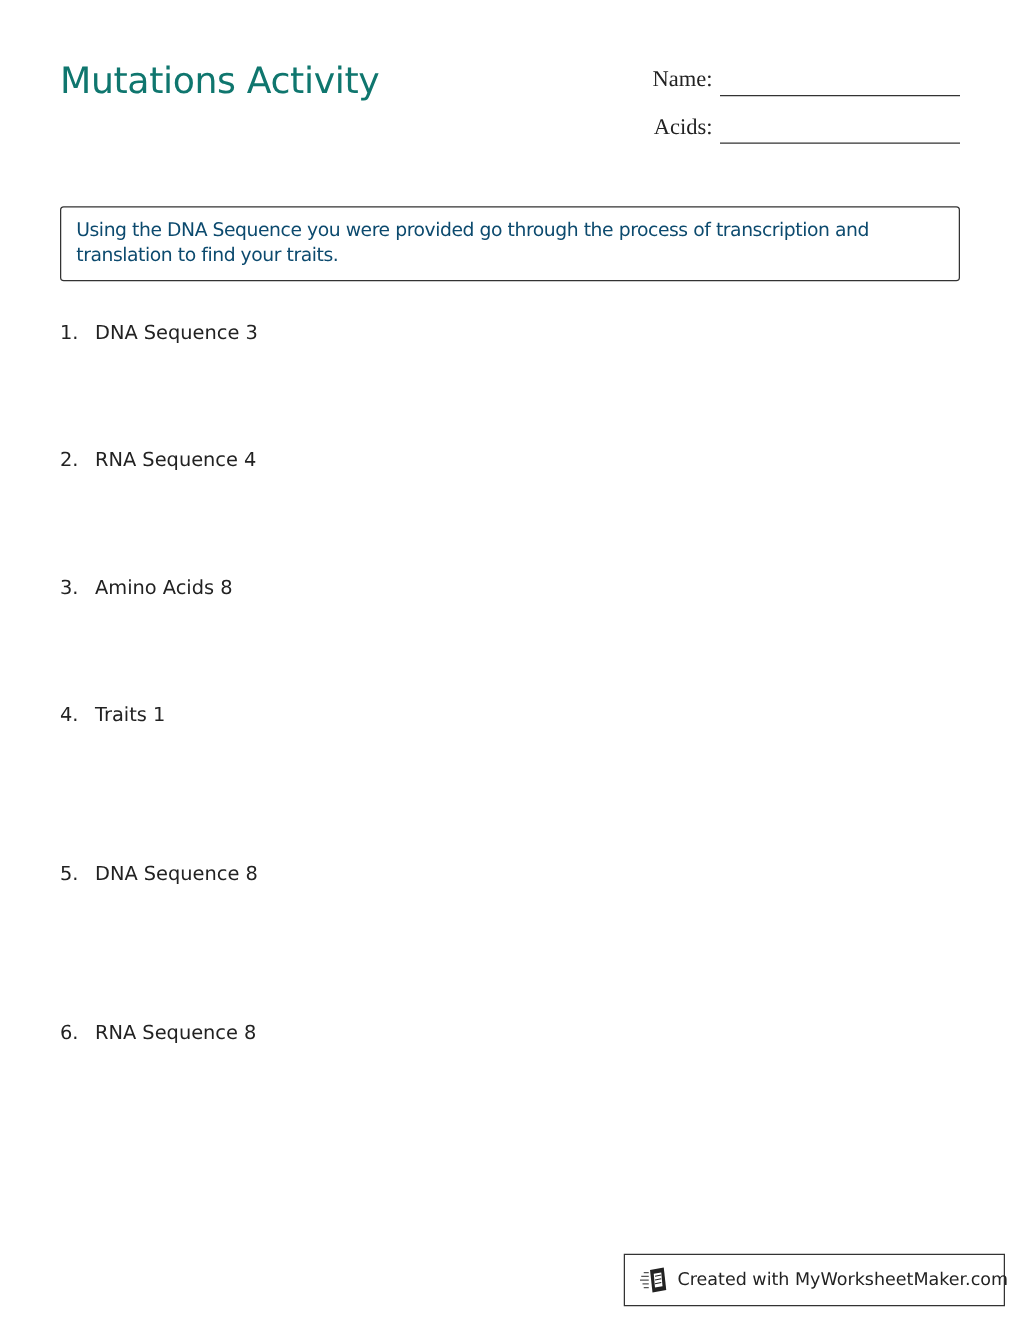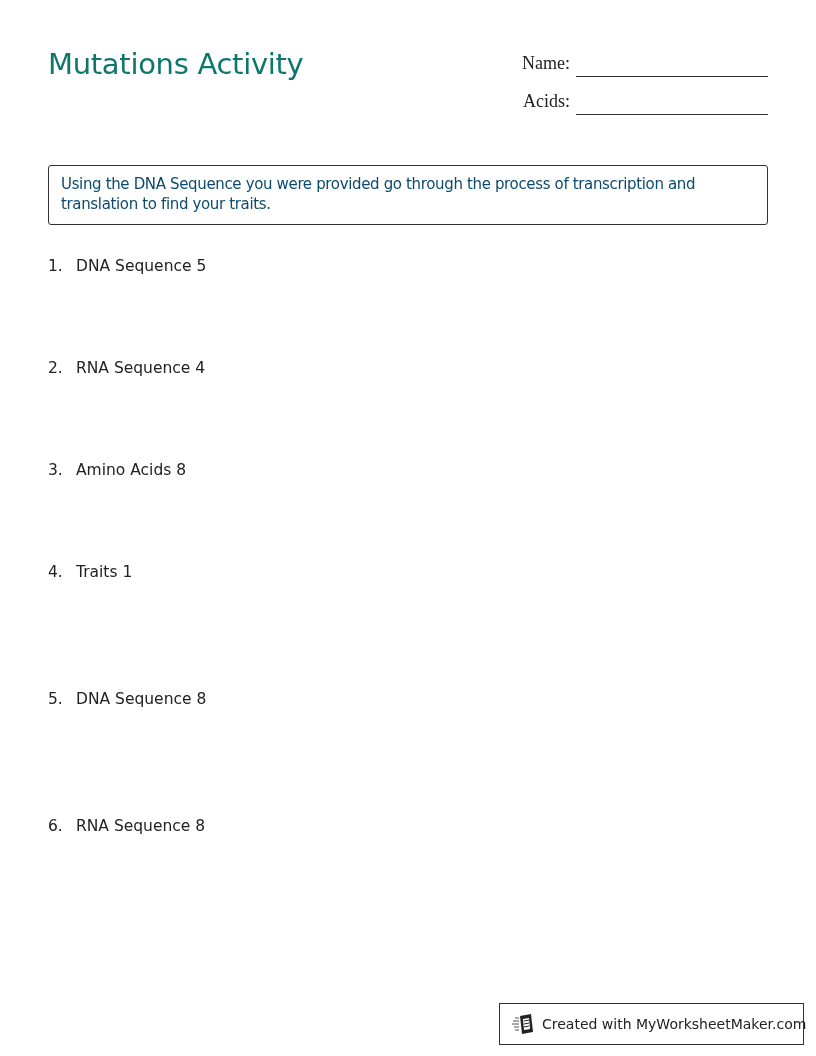--- a/index.html
+++ b/index.html
@@ -110,21 +110,21 @@
 
 <div class="field-row date">
   <span class="field-label">Acids:</span>
   <span class="field-line"></span>
 </div>
 
 <div class="instructions">Using the DNA Sequence you were provided go through the process of transcription and translation to find your traits.</div>
 
 <div class="question" style="top:257px;">
   <span class="q-num">1.</span>
-  <span>DNA Sequence 5</span>
+  <span>DNA Sequence 3</span>
 </div>
 
 <div class="question" style="top:359px;">
   <span class="q-num">2.</span>
   <span>RNA Sequence 4</span>
 </div>
 
 <div class="question" style="top:461px;">
   <span class="q-num">3.</span>
   <span>Amino Acids 8</span>

